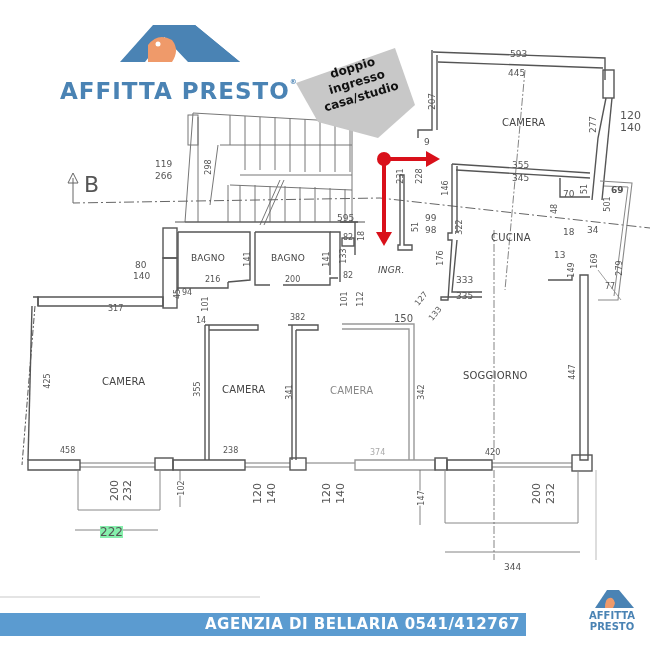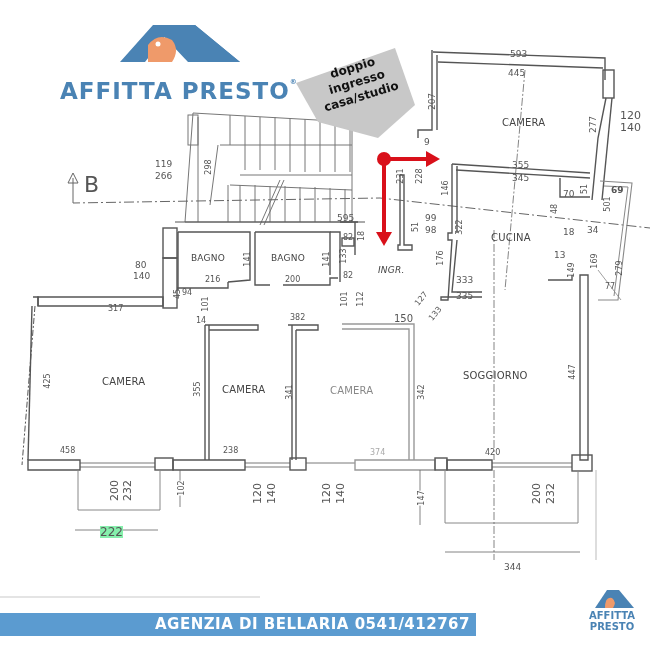--- a/index.html
+++ b/index.html
@@ -4,21 +4,21 @@
 <style>
   html, body { margin:0; padding:0; }
   body { width:650px; height:650px; background:#ffffff; position:relative; overflow:hidden; font-family:"Liberation Sans", sans-serif; }
   #plan { position:absolute; left:0; top:0; width:650px; height:650px; }
   .lbl { position:absolute; font-family:"DejaVu Sans", sans-serif; color:#555; font-size:9px; white-space:nowrap; line-height:1; }
   .room { font-size:10px; color:#444; letter-spacing:0.2px; }
   .vert { transform:rotate(-90deg); transform-origin:center; }
   .logo-text { position:absolute; left:0; top:56px; width:230px; font-family:"DejaVu Sans", sans-serif; font-weight:bold; font-size:23px; color:#4a83b4; letter-spacing:1px; white-space:nowrap; }
   .logo-text sup { font-size:7px; vertical-align:top; }
   .callout-text { position:absolute; left:312px; top:60px; width:90px; transform:rotate(-17deg); font-family:"DejaVu Sans", sans-serif; font-weight:bold; font-size:12px; line-height:15px; color:#111; text-align:center; }
-  .footer-bar { position:absolute; left:0; top:613px; width:476px; height:23px; background:#5b9bd0; }
+  .footer-bar { position:absolute; left:0; top:613px; width:526px; height:23px; background:#5b9bd0; }
   .footer-text { position:absolute; right:6px; top:2px; font-family:"DejaVu Sans", sans-serif; font-weight:bold; font-size:15px; color:#ffffff; letter-spacing:0.5px; white-space:nowrap; }
   .footer-logo-text { position:absolute; left:582px; top:610px; width:60px; font-family:"DejaVu Sans", sans-serif; font-weight:bold; font-size:10px; line-height:11px; color:#4a83b4; text-align:center; }
 </style>
 </head>
 <body>
 
 <svg id="plan" viewBox="0 0 650 650" xmlns="http://www.w3.org/2000/svg">
   <g fill="none" stroke="#555" stroke-width="1.4">
 
     <g stroke="#777" stroke-width="1">

